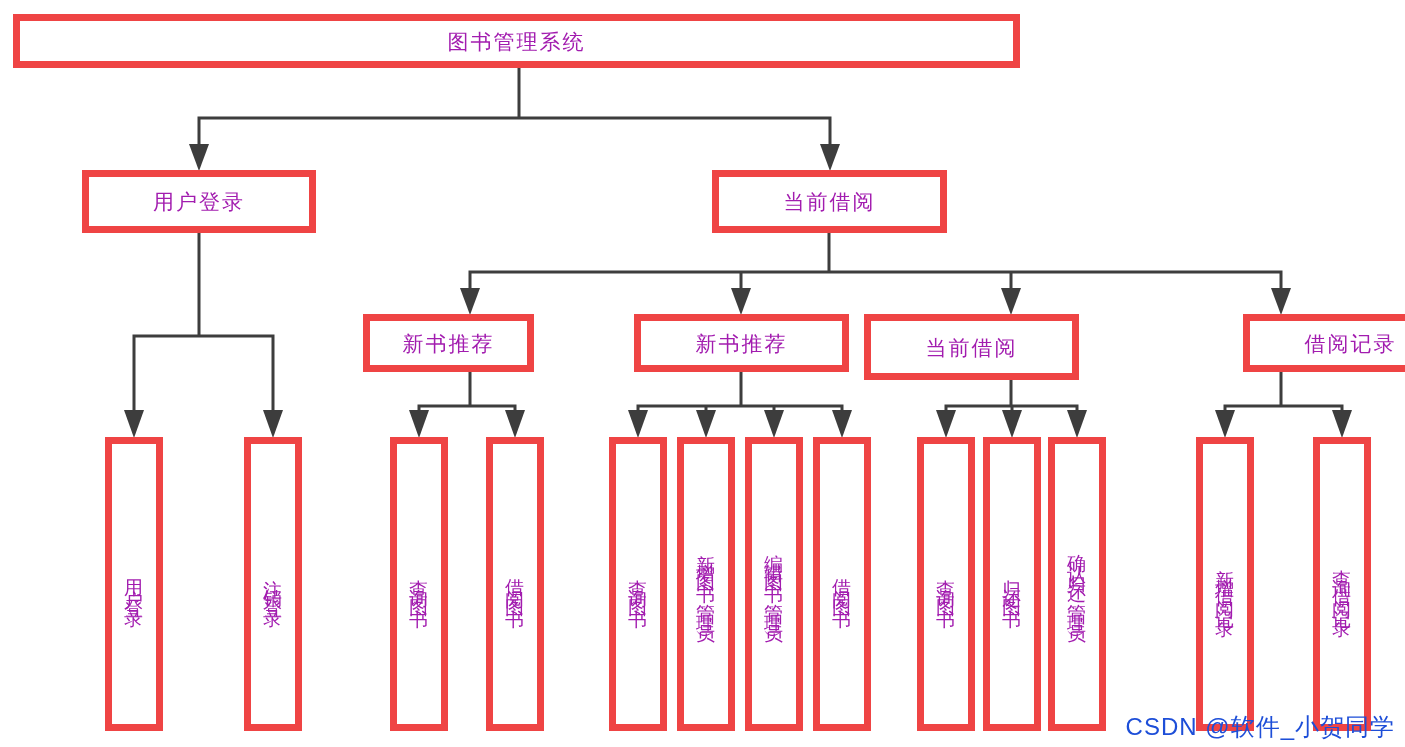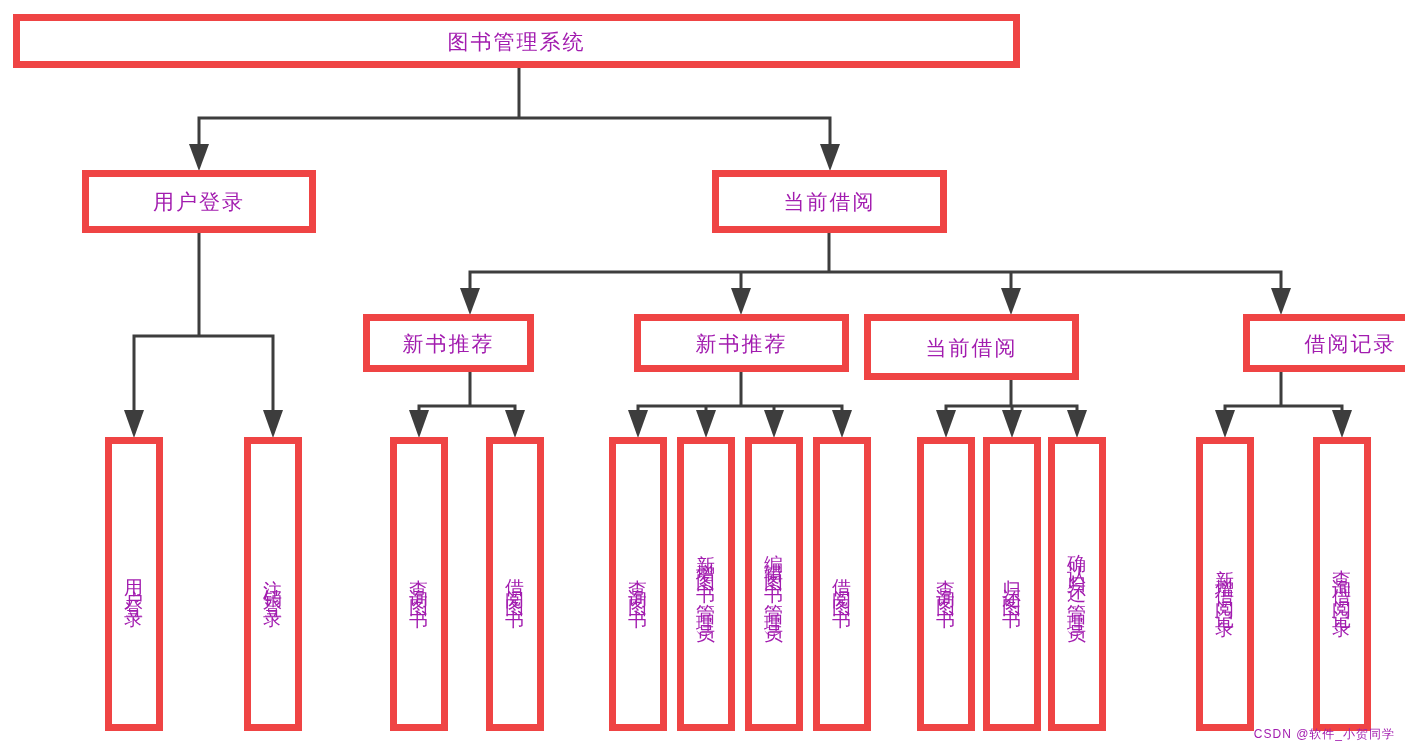--- a/index.html
+++ b/index.html
@@ -24,22 +24,22 @@
   .v {
     writing-mode:vertical-rl;
     text-orientation:mixed;
     font-size:19px;
     letter-spacing:10px;
     text-align:center;
   }
   .watermark {
     position:absolute;
     right:10px; bottom:4px;
-    font-size:12px;
-    color:#a21caf;
+    font-size:24px;
+    color:#1d4ed8;
     letter-spacing:1px;
     white-space:nowrap;
   }
 </style>
 </head>
 <body>
 
 <div class="canvas">
 
   <svg class="lines" viewBox="0 0 1405 747" xmlns="http://www.w3.org/2000/svg">

